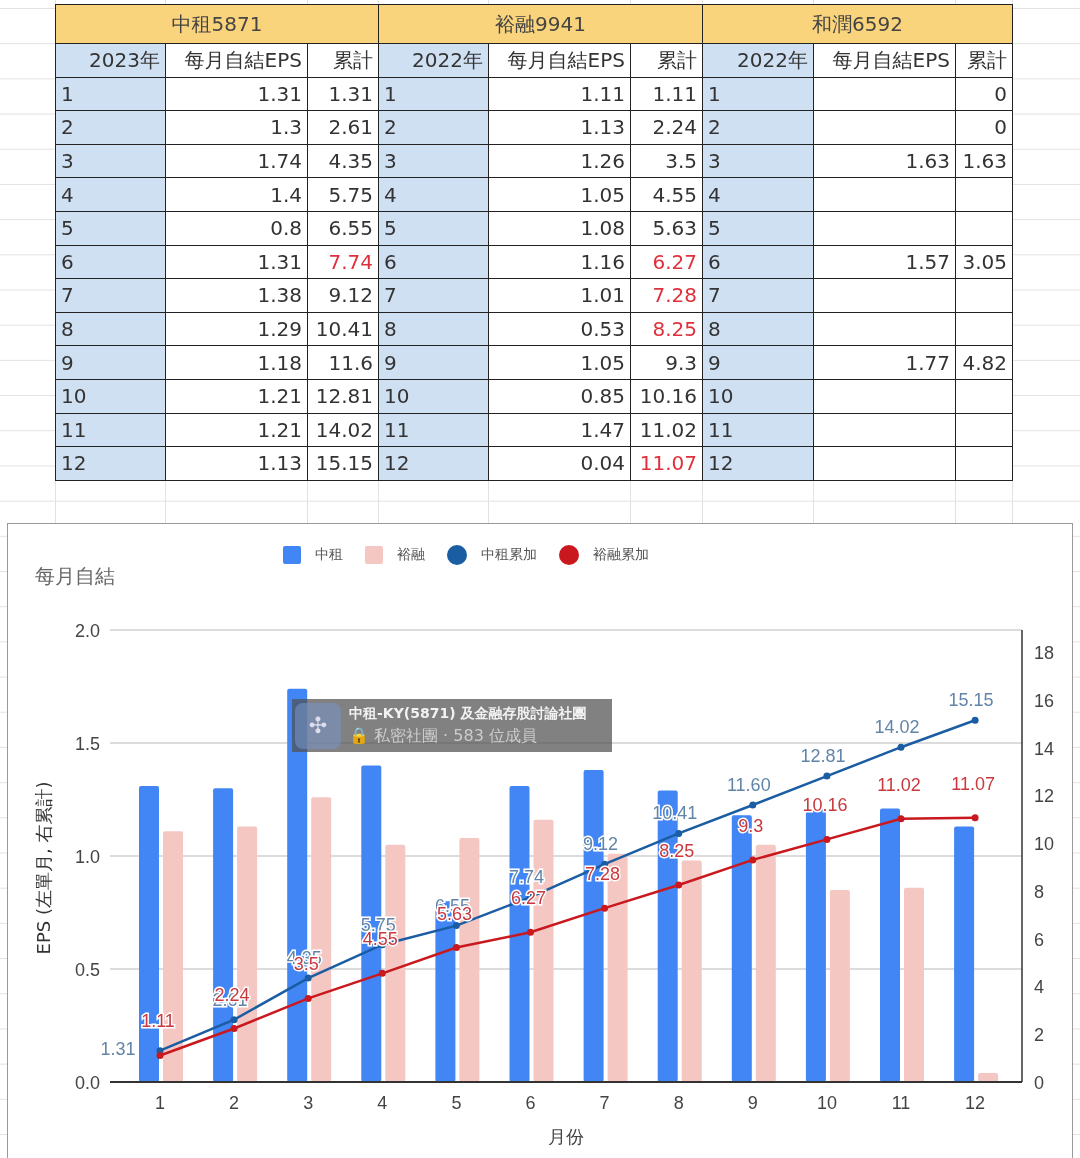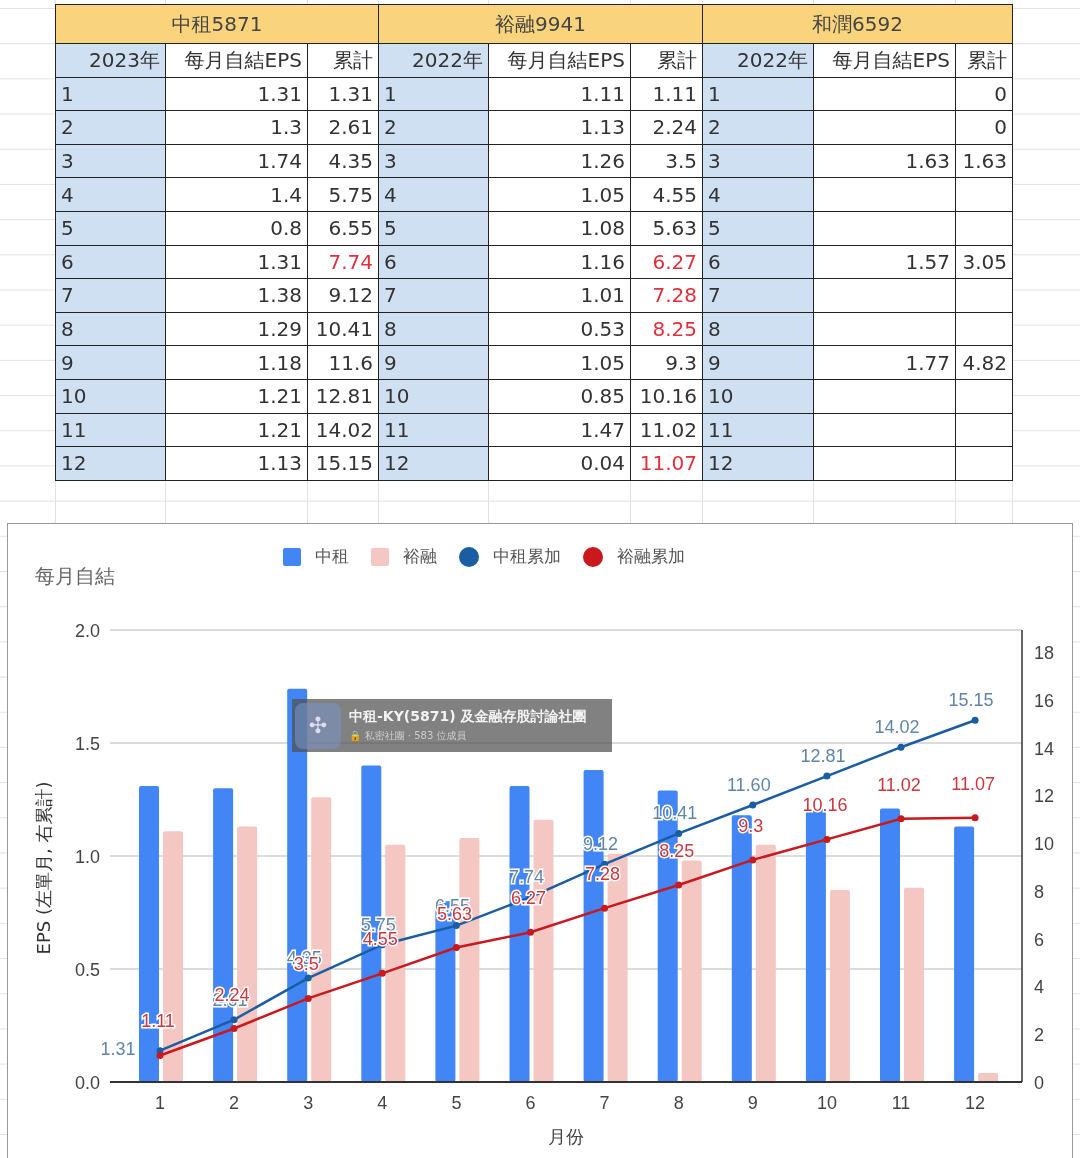--- a/index.html
+++ b/index.html
@@ -12,29 +12,29 @@
   table.eps{position:absolute;left:55px;top:4px;border-collapse:collapse;background:#fff;}
   table.eps td{border:1.5px solid #222;height:33.6px;padding:0 5px;font-size:20px;color:#333;white-space:nowrap;box-sizing:border-box;}
   table.eps td.grp{background:#fad47c;text-align:center;height:39px;color:#444;}
   table.eps td.hdr{text-align:right;color:#333;}
   table.eps td.month{background:#cfe0f3;}
   table.eps td.num{text-align:right;}
   table.eps td.red{color:#e0303c;}
   .c1{width:110px}.c2{width:142px}.c3{width:71px}.c4{width:110px}.c5{width:142px}.c6{width:72px}.c7{width:111px}.c8{width:142px}.c9{width:57px}
   .chart-frame{position:absolute;left:7px;top:523px;width:1066px;height:640px;border:1.5px solid #999;background:#fff;box-sizing:border-box;}
   .chart-title{position:absolute;left:35px;top:563px;font-size:20px;color:#666;}
-  .legend{position:absolute;left:283px;top:545px;display:flex;align-items:center;font-size:17px;color:#555;}
+  .legend{position:absolute;left:283px;top:545px;display:flex;align-items:center;font-size:14px;color:#555;}
   .legend .item{display:flex;align-items:center;margin-right:22px;}
   .legend .sw{width:18px;height:18px;margin-right:14px;border-radius:2px;}
   .legend .dot{width:20px;height:20px;border-radius:50%;margin-right:14px;}
   svg.plot{position:absolute;left:0;top:0;}
   .watermark{position:absolute;left:292px;top:699px;width:320px;height:53px;background:rgba(80,80,80,0.72);display:flex;align-items:center;}
   .wm-logo{width:46px;height:46px;margin:0 8px 0 3px;border-radius:8px;background:rgba(120,150,200,0.55);display:flex;align-items:center;justify-content:center;color:#dde;font-size:22px;}
   .wm-title{color:#f2f2f2;font-size:14px;font-weight:bold;}
-  .wm-sub{color:#ccc;font-size:10px;margin-top:3px;}
+  .wm-sub{color:#ccc;font-size:16px;margin-top:3px;}
 </style>
 </head>
 <body>
 
 <div class="sheet-bg"></div>
 <div class="sheet-vlines">
   <div class="vline" style="left:55px"></div>
     <div class="vline" style="left:165px"></div>
   <div class="vline" style="left:307px"></div>
     <div class="vline" style="left:378px"></div>

